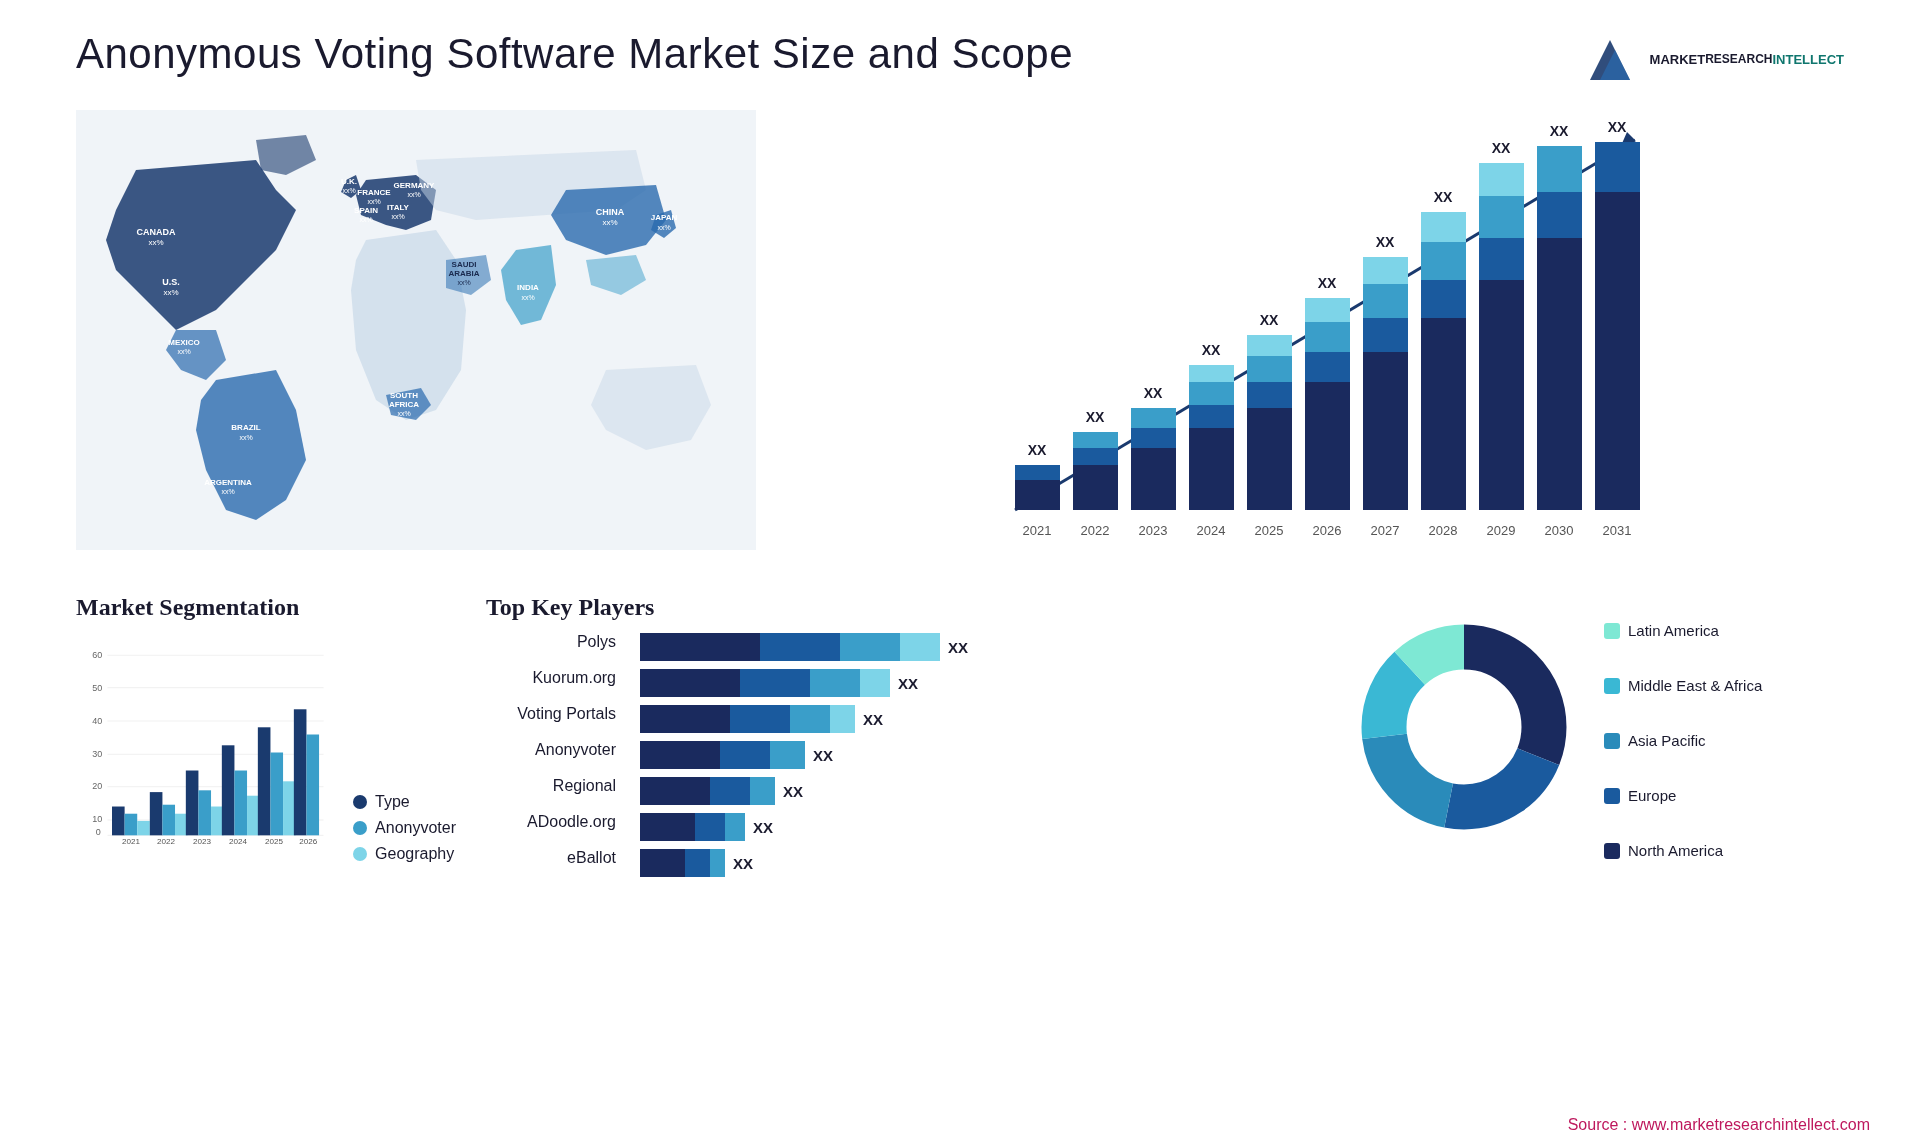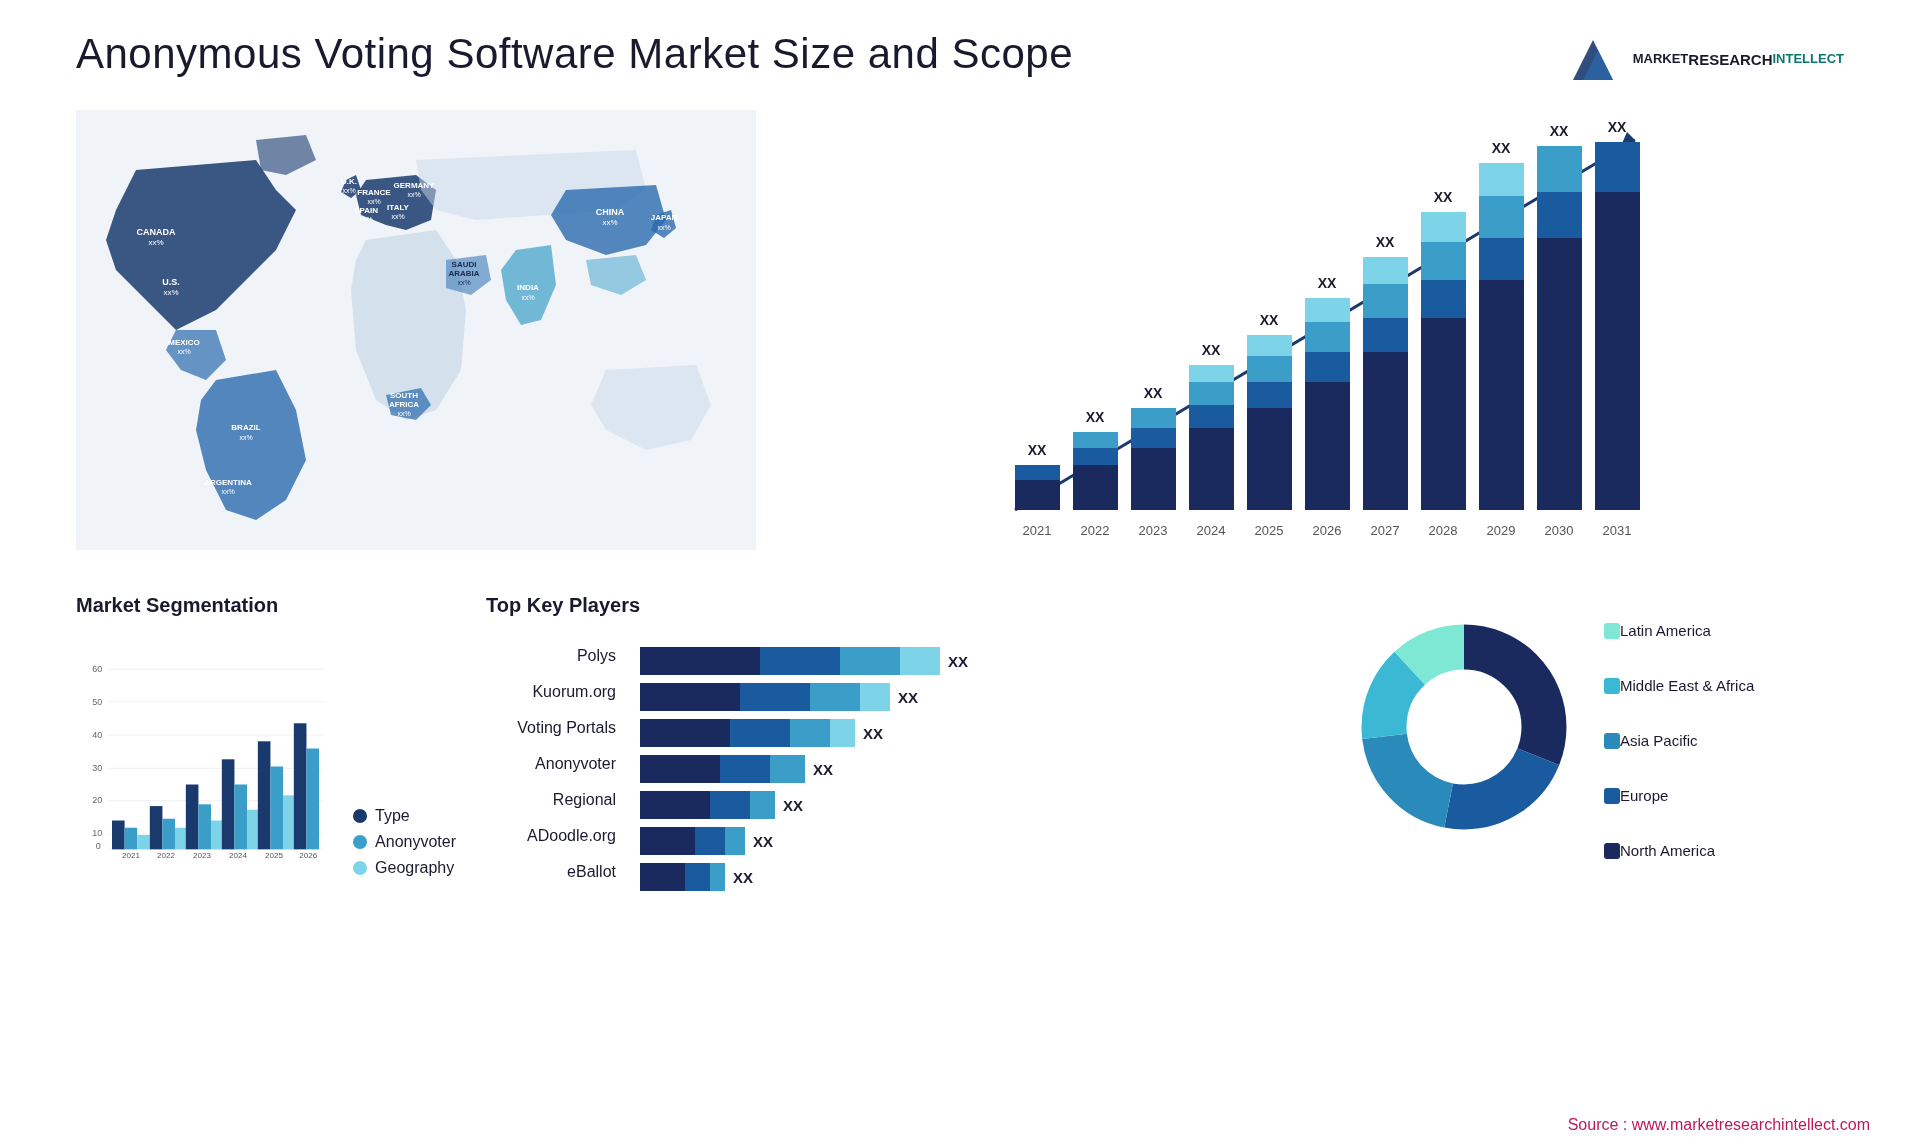--- a/index.html
+++ b/index.html
@@ -45,41 +45,42 @@
       height: 60px;
     }
 
     .logo-text {
       display: flex;
       flex-direction: row;
       line-height: 1.2;
     }
 
     .logo-text .market { font-size: 13px; font-weight: 700; color: #1a1a2e; }
-    .logo-text .research { font-size: 15px; font-weight: 700; color: #1a1a2e; }
+    .logo-text .research { font-size: 12px; font-weight: 700; color: #1a1a2e; }
     .logo-text .intellect { font-size: 13px; font-weight: 700; color: #0f766e; }
 
     
     .bottom-grid {
       display: grid;
       grid-template-columns: 380px 1fr 500px;
       gap: 30px;
       margin-top: 10px;
     }
 
     
     .segmentation-section {
       position: relative;
     }
 
     .section-title {
-      font-size: 20px;
+      font-size: 24px;
       font-weight: 700;
       color: #1a1a2e;
-      margin-bottom: 30px;
+      margin-bottom: 12px;
+      font-family: Liberation Serif, serif;
     }
 
     
     .players-section {
       position: relative;
     }
 
     
     .regional-section {
       position: relative;
@@ -156,20 +157,21 @@
 
     .donut-legend {
       display: flex;
       flex-direction: column;
       gap: 10px;
     }
 
     .donut-legend-item {
       display: flex;
       align-items: center;
+      gap: 8px;
       font-size: 15px;
       color: #1a1a2e;
       margin-top: 28px;
     }
 
     .donut-legend-color {
       width: 16px;
       height: 16px;
       border-radius: 3px;
       flex-shrink: 0;

